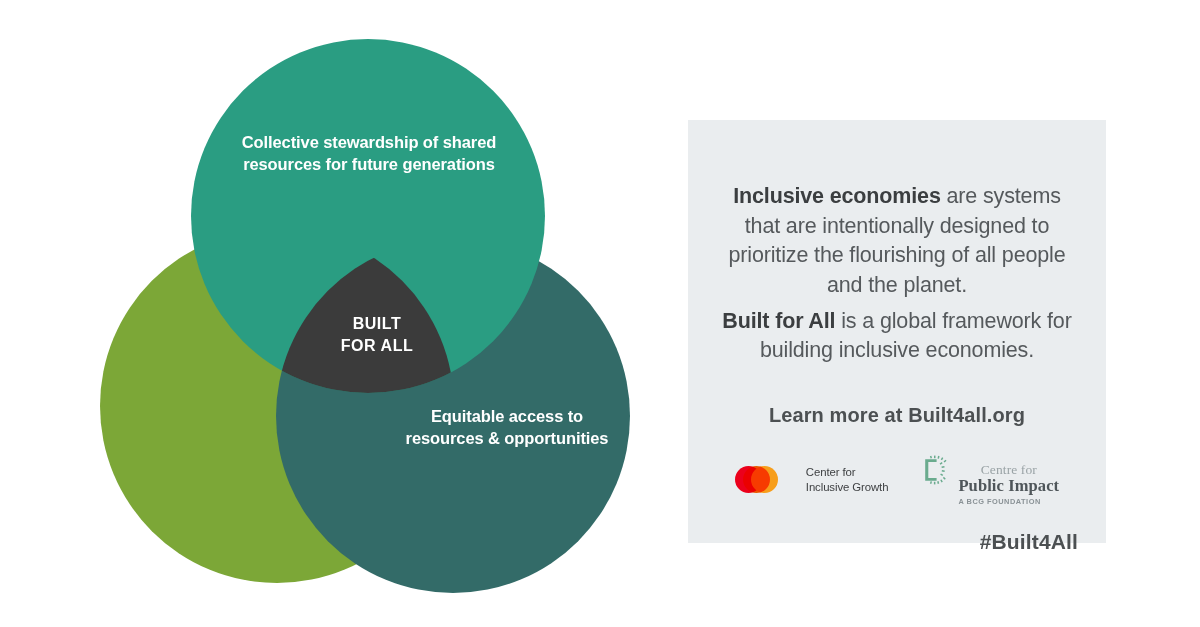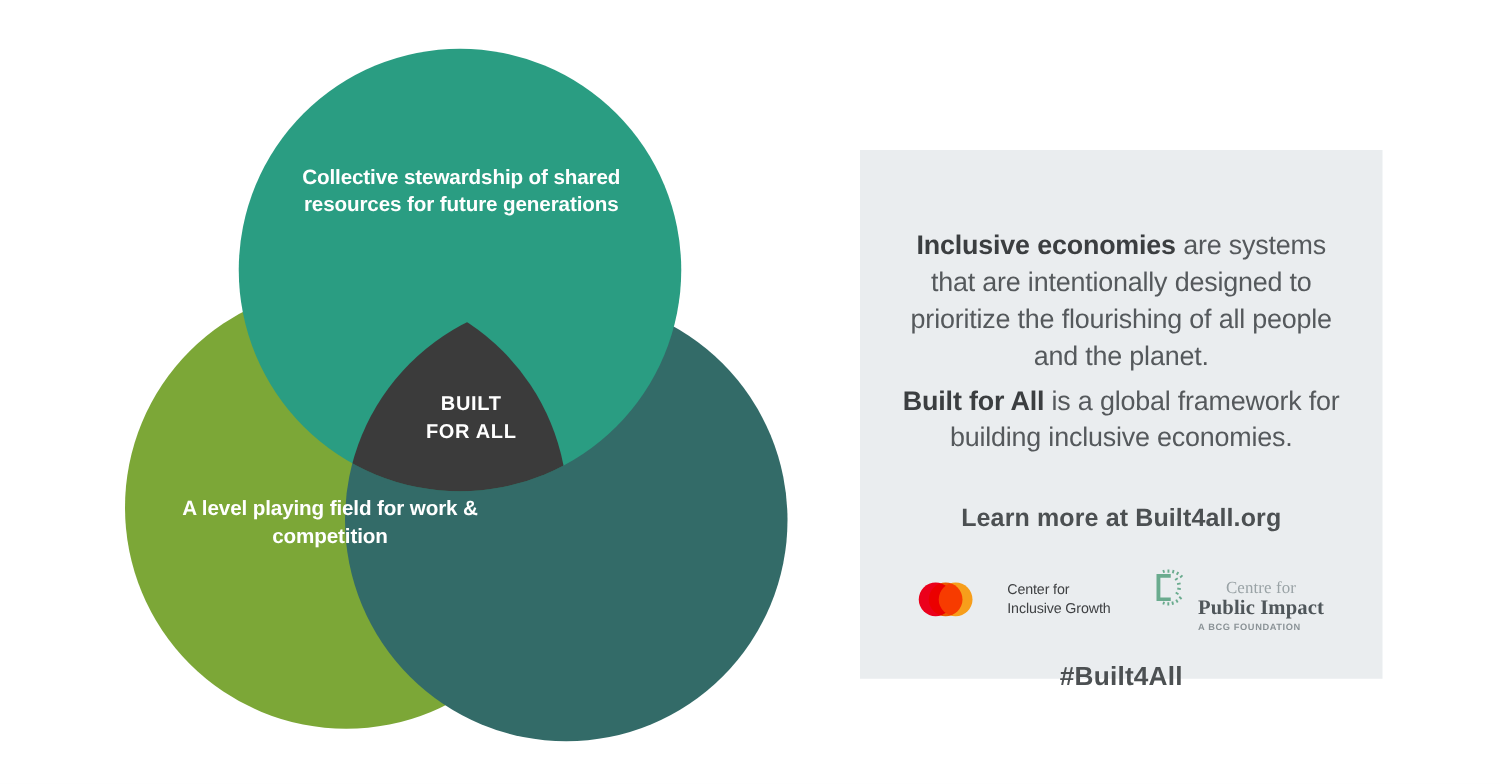--- a/index.html
+++ b/index.html
@@ -180,21 +180,21 @@
   }
   .cpi-line3 {
     color: #8a9296;
     font-size: 7.4px;
     font-weight: bold;
     letter-spacing: 0.5px;
     margin-top: 2px;
   }
 
   #hashtag {
-    text-align: center;
+    text-align: right;
     color: #4c5052;
     font-size: 21px;
     font-weight: bold;
     letter-spacing: 0.15px;
     margin-top: 24px;
   }
 </style>
 </head>
 <body>
 
@@ -224,22 +224,22 @@
         <g clip-path="url(#clip-left)">
           <g clip-path="url(#clip-right)">
             <rect x="0" y="0" width="660" height="627" fill="#3b3b3b"></rect>
           </g>
         </g>
       </g>
     </svg>
 
     <div class="venn-label outer" id="label-top">Collective stewardship of shared resources for future generations</div>
 
-    <div class="venn-label outer" id="label-left">A level playing field for work &amp; competition</div>
-
+
+    <div class="venn-label outer" id="label-right">Equitable access to resources &amp; opportunities</div>
 
     <div class="venn-label" id="label-center">
       <div>BUILT</div>
       <div>FOR ALL</div>
     </div>
   </div>
 
   <div id="panel">
 
     <p class="panel-para" id="para-2">

